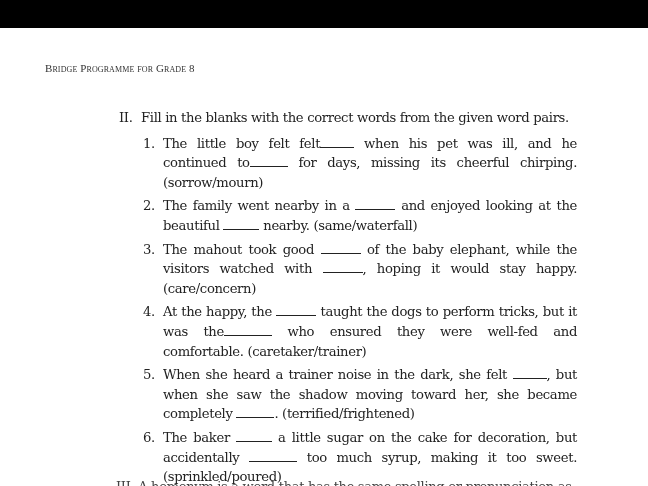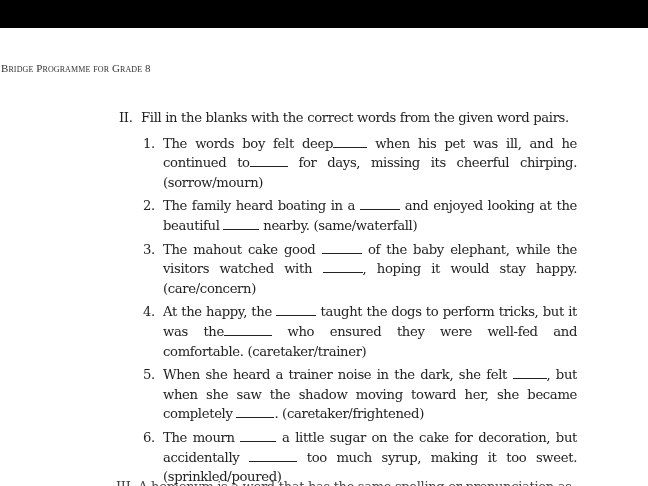--- a/index.html
+++ b/index.html
@@ -5,21 +5,21 @@
   html, body { margin: 0; padding: 0; }
   body {
     width: 648px; height: 486px; overflow: hidden;
     background: #ffffff; position: relative;
     font-family: "DejaVu Serif", serif; color: #222;
   }
   .topbar { position: absolute; left: 0; top: 0; width: 648px; height: 28px; background: #000; }
   .running-head {
     position: absolute; left: 1px; top: 62px;
     font-family: "Liberation Serif", serif; font-size: 11px; color: #333;
-    font-variant: small-caps; letter-spacing: 0.1px;
+    font-variant: small-caps; letter-spacing: 0.1px; padding-left: 44px;
   }
   .section {
     position: absolute; left: 119px; top: 108px; width: 458px;
   }
   .section-title {
     font-family: "DejaVu Serif", serif; font-size: 13.2px; line-height: 19.6px;
     letter-spacing: -0.35px; white-space: nowrap;
   }
   .section-title .num { display: inline-block; width: 22px; }
   ol.items { list-style: none; margin: 6px 0 0 0; padding: 0; }
@@ -41,24 +41,24 @@
 
 <div class="topbar"></div>
 
 <div class="running-head">Bridge Programme for Grade 8</div>
 
 <div class="section">
   <div class="section-title">
     <span class="num">II.</span><span>Fill in the blanks with the correct words from the given word pairs.</span>
   </div>
   <ol class="items">
-    <li><span class="n">1.</span><span>The words boy felt deep</span><span class="blank" style="width:34px"></span><span> when his pet was ill, and he continued to</span><span class="blank" style="width:38px"></span><span> for days, missing its cheerful chirping. (sorrow/mourn)</span></li>
-    <li><span class="n">2.</span><span>The family heard boating in a </span><span class="blank" style="width:40px"></span><span> and enjoyed looking at the beautiful </span><span class="blank" style="width:36px"></span><span> nearby. (same/waterfall)</span></li>
-    <li><span class="n">3.</span><span>The mahout cake good </span><span class="blank" style="width:40px"></span><span> of the baby elephant, while the visitors watched with </span><span class="blank" style="width:40px"></span><span>, hoping it would stay happy. (care/concern)</span></li>
+    <li><span class="n">1.</span><span>The little boy felt felt</span><span class="blank" style="width:34px"></span><span> when his pet was ill, and he continued to</span><span class="blank" style="width:38px"></span><span> for days, missing its cheerful chirping. (sorrow/mourn)</span></li>
+    <li><span class="n">2.</span><span>The family went nearby in a </span><span class="blank" style="width:40px"></span><span> and enjoyed looking at the beautiful </span><span class="blank" style="width:36px"></span><span> nearby. (same/waterfall)</span></li>
+    <li><span class="n">3.</span><span>The mahout took good </span><span class="blank" style="width:40px"></span><span> of the baby elephant, while the visitors watched with </span><span class="blank" style="width:40px"></span><span>, hoping it would stay happy. (care/concern)</span></li>
     <li><span class="n">4.</span><span>At the happy, the </span><span class="blank" style="width:40px"></span><span> taught the dogs to perform tricks, but it was the</span><span class="blank" style="width:48px"></span><span> who ensured they were well-fed and comfortable. (caretaker/trainer)</span></li>
-    <li><span class="n">5.</span><span>When she heard a trainer noise in the dark, she felt </span><span class="blank" style="width:34px"></span><span>, but when she saw the shadow moving toward her, she became completely </span><span class="blank" style="width:38px"></span><span>. (caretaker/frightened)</span></li>
-    <li><span class="n">6.</span><span>The mourn </span><span class="blank" style="width:36px"></span><span> a little sugar on the cake for decoration, but accidentally </span><span class="blank" style="width:48px"></span><span> too much syrup, making it too sweet. (sprinkled/poured)</span></li>
+    <li><span class="n">5.</span><span>When she heard a trainer noise in the dark, she felt </span><span class="blank" style="width:34px"></span><span>, but when she saw the shadow moving toward her, she became completely </span><span class="blank" style="width:38px"></span><span>. (terrified/frightened)</span></li>
+    <li><span class="n">6.</span><span>The baker </span><span class="blank" style="width:36px"></span><span> a little sugar on the cake for decoration, but accidentally </span><span class="blank" style="width:48px"></span><span> too much syrup, making it too sweet. (sprinkled/poured)</span></li>
   </ol>
 </div>
 
 <div class="cut">
   <span>III.</span> <span>A homonym is a word that has the same spelling or pronunciation as</span>
 </div>
 
 </body></html>

